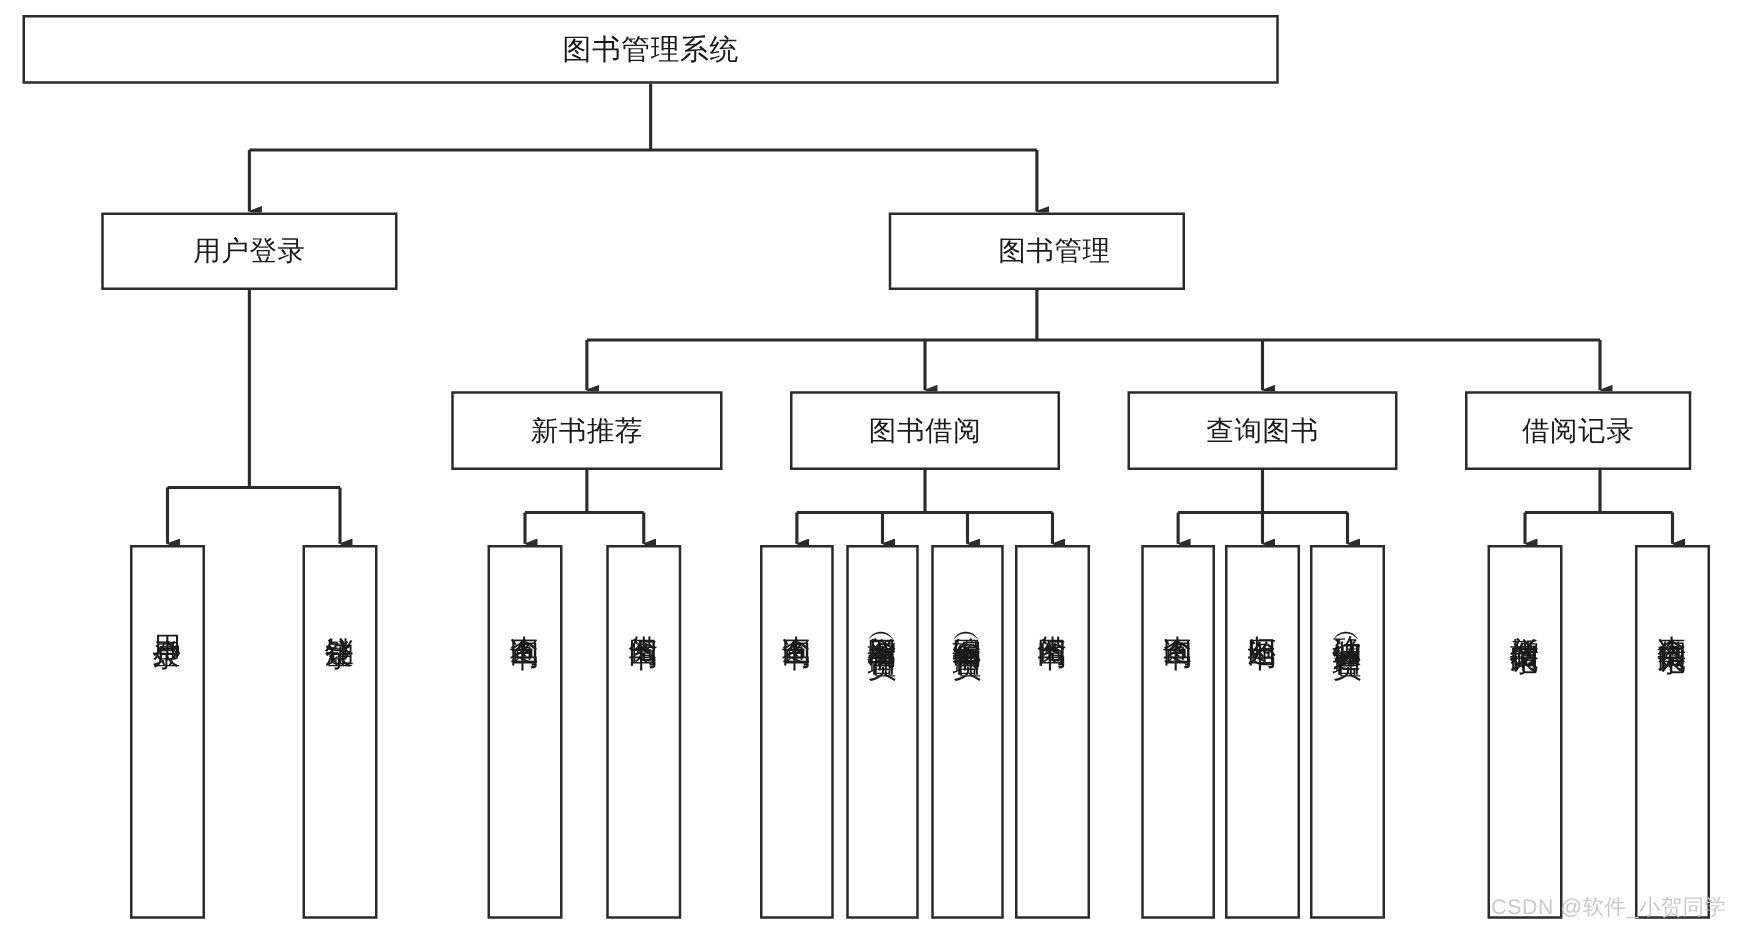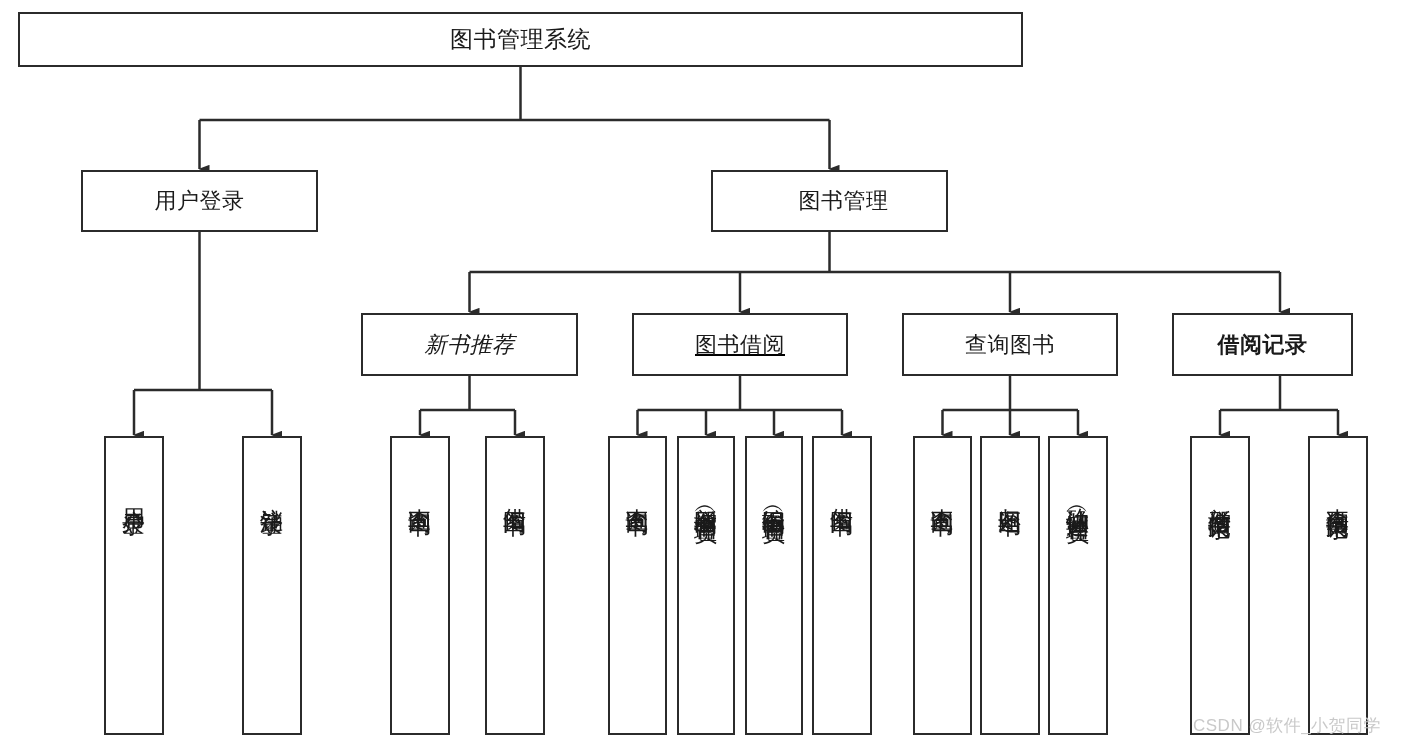--- a/index.html
+++ b/index.html
@@ -126,30 +126,30 @@
   <div id="node-layer">
       <div class="node horiz root" style="left: 18px; top: 12px; width: 1005px; height: 55px;">
         <span class="label">图书管理系统</span>
       </div>
       <div class="node horiz" style="left: 81px; top: 170px; width: 237px; height: 62px;">
         <span class="label">用户登录</span>
       </div>
       <div class="node horiz" style="left: 711px; top: 170px; width: 237px; height: 62px; padding-left: 28px;">
         <span class="label">图书管理</span>
       </div>
-      <div class="node horiz" style="left: 361px; top: 313px; width: 217px; height: 63px; font-style: italic;">
+      <div class="node horiz" style="left: 361px; top: 313px; width: 217px; height: 63px;">
         <span class="label">新书推荐</span>
       </div>
-      <div class="node horiz" style="left: 632px; top: 313px; width: 216px; height: 63px; text-decoration: underline;">
+      <div class="node horiz" style="left: 632px; top: 313px; width: 216px; height: 63px;">
         <span class="label">图书借阅</span>
       </div>
       <div class="node horiz" style="left: 902px; top: 313px; width: 216px; height: 63px;">
         <span class="label">查询图书</span>
       </div>
-      <div class="node horiz" style="left: 1172px; top: 313px; width: 181px; height: 63px; font-weight: bold;">
+      <div class="node horiz" style="left: 1172px; top: 313px; width: 181px; height: 63px;">
         <span class="label">借阅记录</span>
       </div>
       <div class="node vert" style="left: 104px; top: 436px; width: 60px; height: 299px;">
         <span class="label">用户登录</span>
       </div>
       <div class="node vert" style="left: 242px; top: 436px; width: 60px; height: 299px;">
         <span class="label">注销登录</span>
       </div>
       <div class="node vert" style="left: 390px; top: 436px; width: 60px; height: 299px;">
         <span class="label">查询图书</span>

